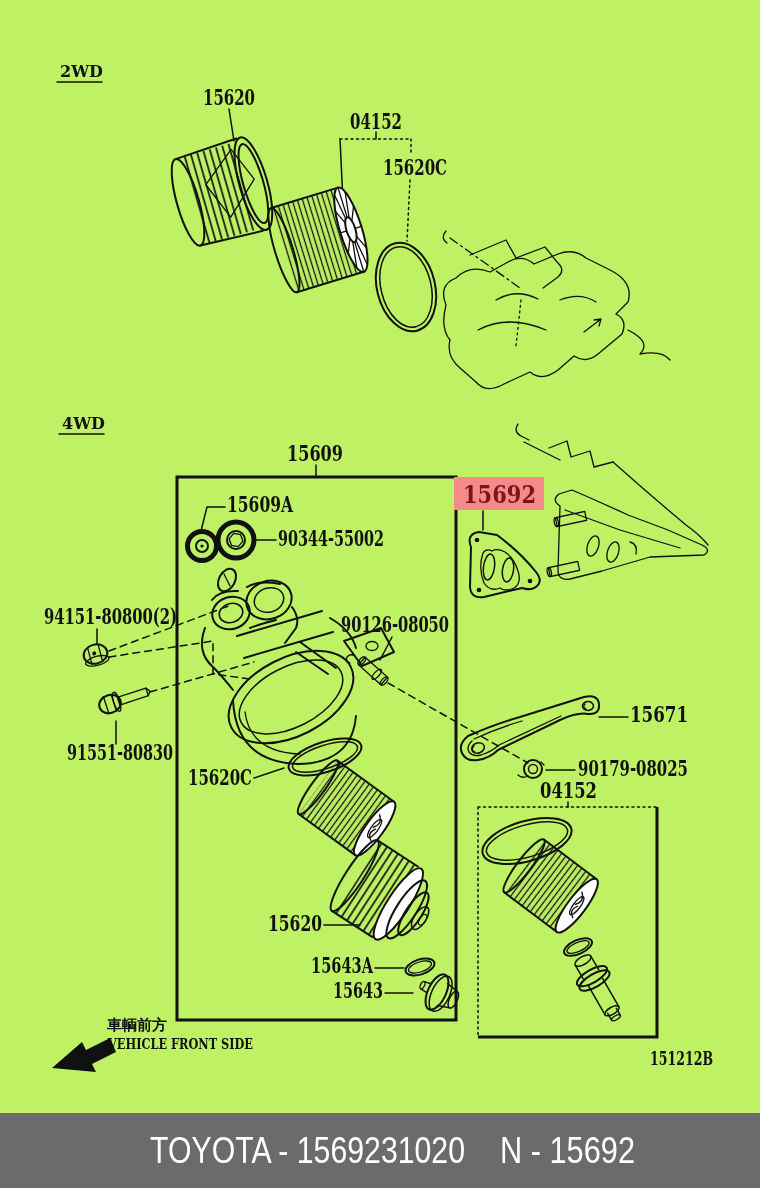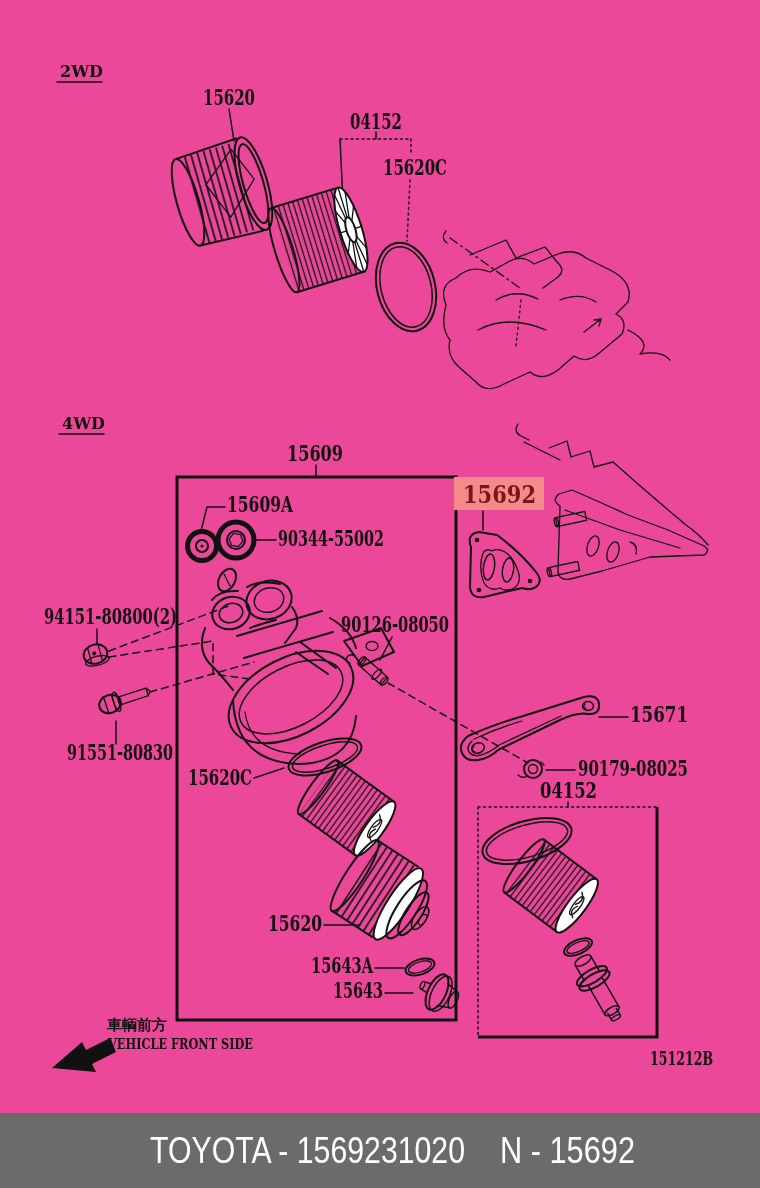--- a/index.html
+++ b/index.html
@@ -1,16 +1,16 @@
 <!DOCTYPE html>
 <html><head>
 <meta charset="utf-8">
 <style>
   html,body{margin:0;padding:0;background:#ffffff;}
-  .stage{position:relative;width:760px;height:1188px;background:#ec4899;overflow:hidden;
+  .stage{position:relative;width:760px;height:1188px;background:#bef264;overflow:hidden;
          font-family:"DejaVu Serif", serif;}
   svg{display:block;}
   .lbl{font-family:"DejaVu Serif", serif;font-weight:700;font-size:22px;fill:#111;}
   .lbl-sm{font-family:"DejaVu Serif", serif;font-weight:700;font-size:19px;fill:#111;}
   .lbl-xs{font-family:"DejaVu Serif", serif;font-weight:700;font-size:15px;fill:#111;}
   .hd{font-family:"DejaVu Serif", serif;font-weight:700;font-size:16px;fill:#111;}
   .red-lbl{font-family:"DejaVu Serif", serif;font-weight:700;font-size:25px;}
   .ftr{font-family:"Liberation Sans", sans-serif;font-size:36px;font-weight:400;}
   .ln{stroke:#111;stroke-width:2;fill:none;stroke-linecap:round;stroke-linejoin:round;}
   .ln15{stroke:#111;stroke-width:1.5;fill:none;stroke-linecap:round;}

